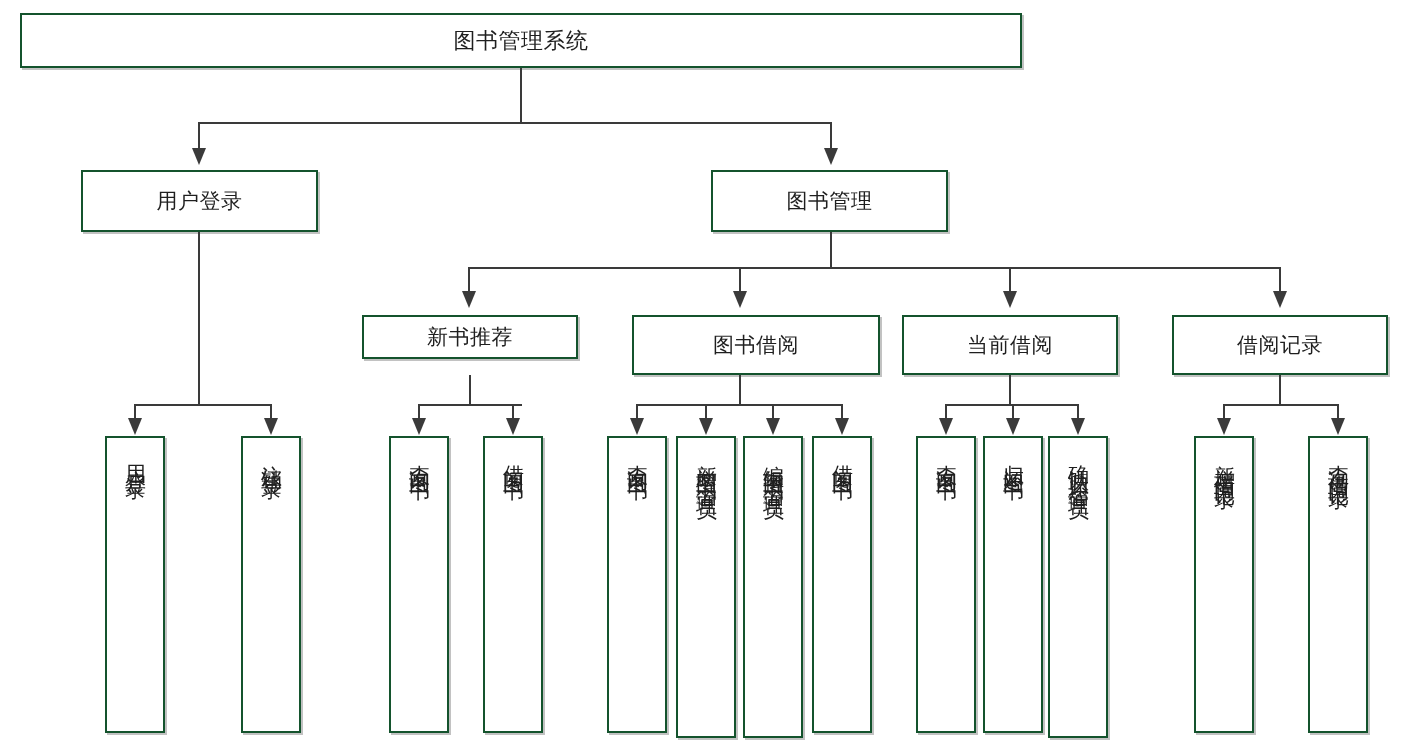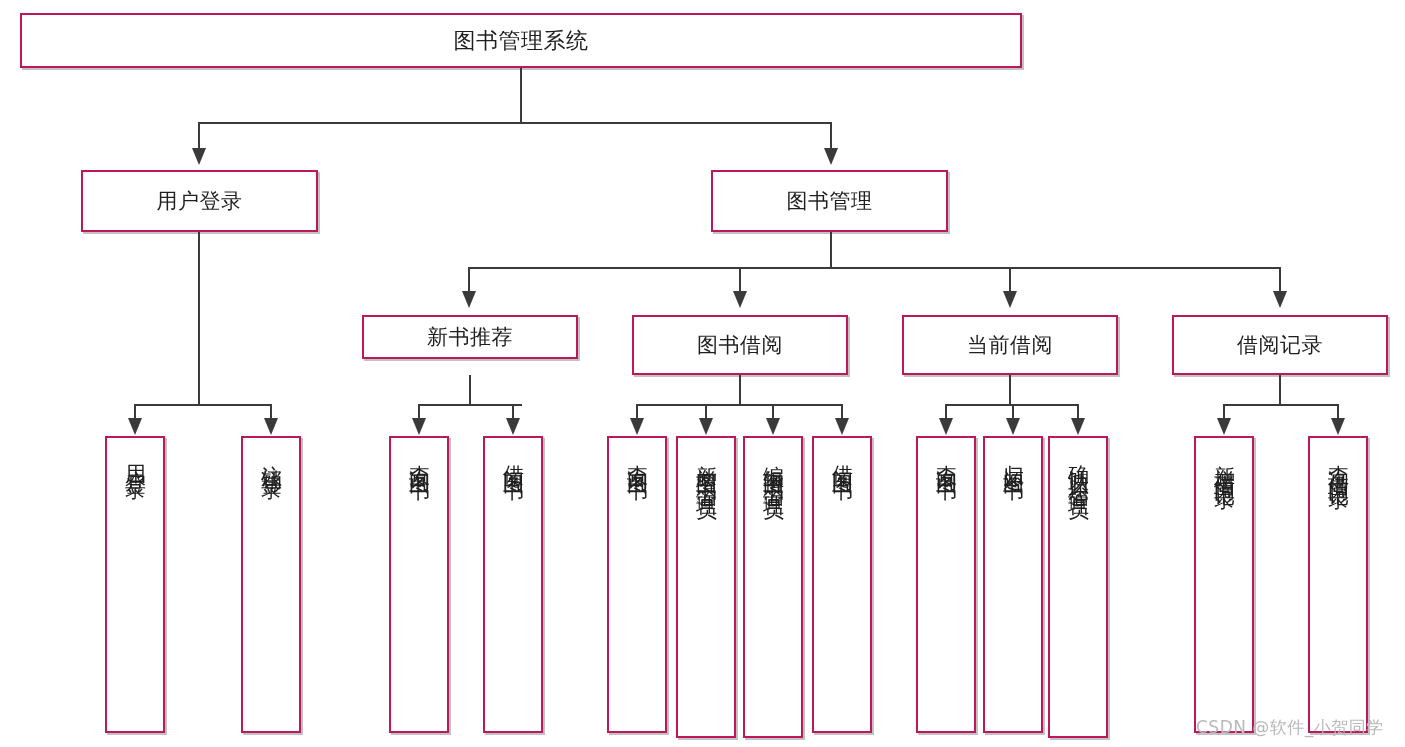--- a/index.html
+++ b/index.html
@@ -15,21 +15,21 @@
     width: 1405px;
     height: 747px;
     background: #ffffff;
     overflow: hidden;
   }
   
   .node {
     position: absolute;
     box-sizing: border-box;
     background: #ffffff;
-    border: 2px solid #be185d;
+    border: 2px solid #14532d;
     box-shadow: 2px 2px 0 rgba(120,120,120,0.45);
     display: flex;
     align-items: center;
     justify-content: center;
     color: #1a1a1a;
   }
   .node .label {
     font-size: 21px;
     line-height: 1.15;
     letter-spacing: 0.5px;
@@ -117,21 +117,21 @@
   <div class="vline" style="left:739px; top:267px; width:2px; height:26px;"></div>
   <div class="arrow" style="left:733px; top:291px;"></div>
   <div class="vline" style="left:1009px; top:267px; width:2px; height:26px;"></div>
   <div class="arrow" style="left:1003px; top:291px;"></div>
   <div class="vline" style="left:1279px; top:267px; width:2px; height:26px;"></div>
   <div class="arrow" style="left:1273px; top:291px;"></div>
 
   <div class="node" style="left:362px; top:315px; width:216px; height:44px;">
     <span class="label">新书推荐</span>
   </div>
-  <div class="node" style="left:632px; top:315px; width:216px; height:60px;">
+  <div class="node" style="left:632px; top:315px; width:248px; height:60px;">
     <span class="label">图书借阅</span>
   </div>
   <div class="node" style="left:1172px; top:315px; width:216px; height:60px;">
     <span class="label">借阅记录</span>
   </div>
   <div class="node" style="left:902px; top:315px; width:216px; height:60px;">
     <span class="label">当前借阅</span>
   </div>
 
   <div class="vline" style="left:469px; top:375px; width:2px; height:30px;"></div>
@@ -205,15 +205,14 @@
     <span class="label">确认归还（管理员）</span>
   </div>
 
   <div class="node vert" style="left:1194px; top:436px; width:60px; height:297px;">
     <span class="label">新增借阅记录</span>
   </div>
   <div class="node vert" style="left:1308px; top:436px; width:60px; height:297px;">
     <span class="label">查询借阅记录</span>
   </div>
 
-  <div id="watermark" style="left:1196px; top:716px;">CSDN @软件_小贺同学</div>
 
 </div>
 
 </body></html>

